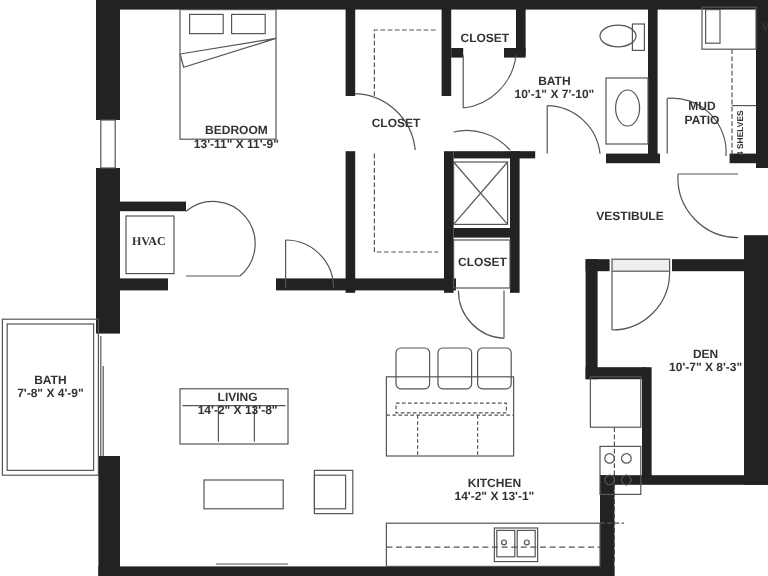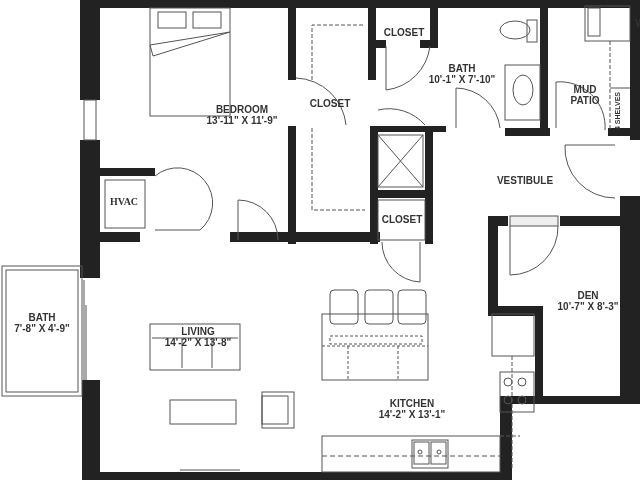--- a/index.html
+++ b/index.html
@@ -154,21 +154,21 @@
     <circle cx="522" cy="382" r="4"></circle>
     <circle cx="508" cy="400" r="4"></circle>
     <circle cx="522" cy="400" r="4"></circle>
     <line x1="512" y1="356" x2="512" y2="470" stroke-dasharray="4,2"></line>
     <line x1="500" y1="436" x2="520" y2="436" stroke-dasharray="4,2"></line>
 
     <line x1="180" y1="470" x2="240" y2="470"></line>
   </g>
 </svg>
 
-<div class="label" style="left:197px; top:104px;margin-left:45px;">
+<div class="label" style="left:197px; top:104px;">
   <span class="name">BEDROOM</span>
   <span class="dims">13'-11" X 11'-9"</span>
 </div>
 <div class="label" style="left:330px; top:98px;">
   <span class="name">CLOSET</span>
 </div>
 <div class="label" style="left:404px; top:27px;">
   <span class="name">CLOSET</span>
 </div>
 <div class="label" style="left:462px; top:63px;">

